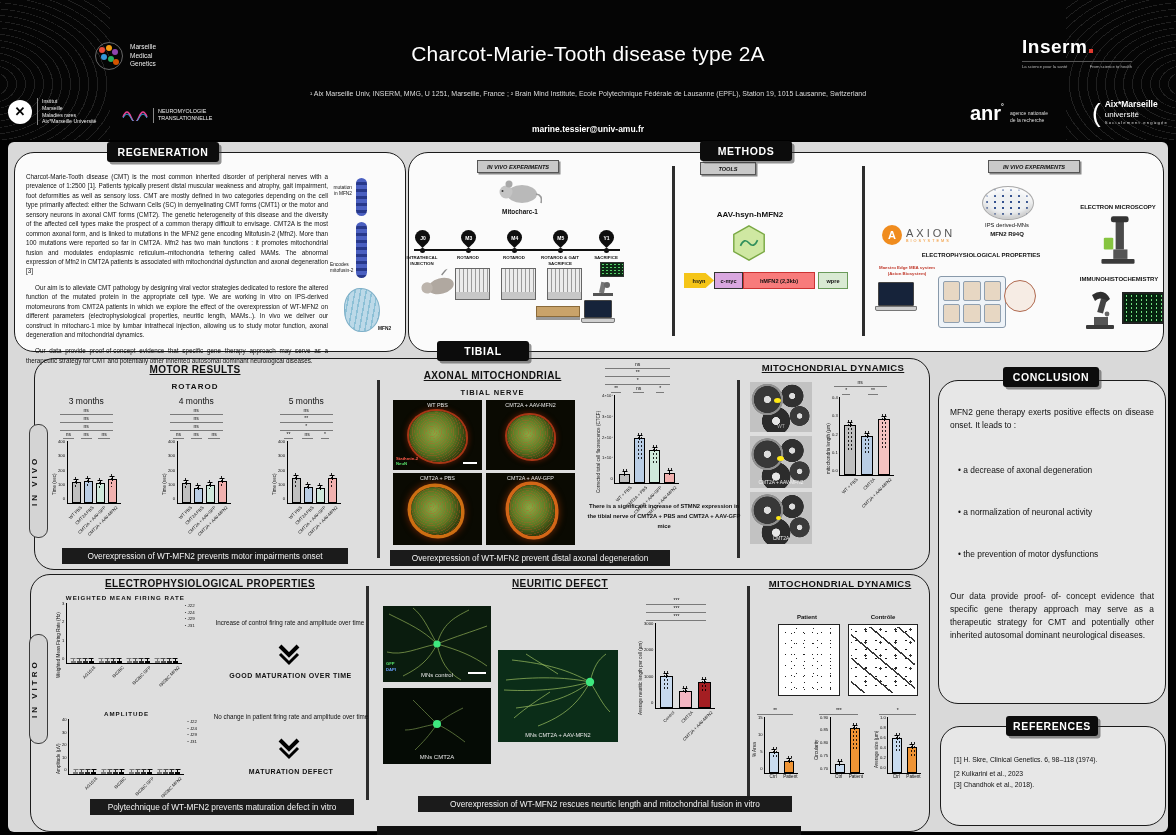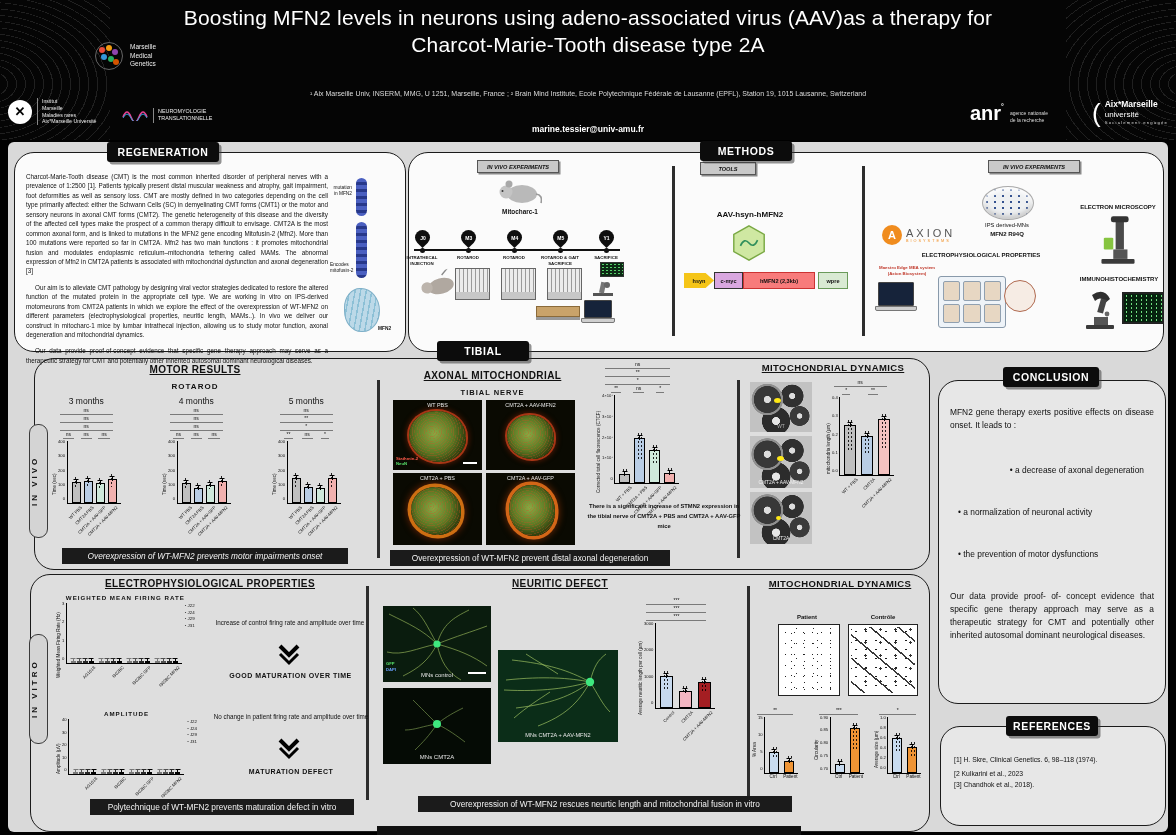--- a/index.html
+++ b/index.html
@@ -174,39 +174,45 @@
   .bullet::before{content:'• ';}
   .ref-item{position:absolute;font-size:6.8px;z-index:4;}
   .footer-bar{position:absolute;left:377px;top:826px;width:424px;height:9px;background:#111;z-index:2;}
 </style>
 </head>
 <body>
 
 <div class="header">
   <div class="mesh"></div>
   <div class="mesh r"></div>
-  <div class="title" style="top:6px;">Boosting MFN2 levels in neurons using adeno-associated virus (AAV)as a therapy for</div>
-  <div class="title" style="top:33px;">Charcot-Marie-Tooth disease type 2A</div>
+  <div class="title" style="top:42px;">Charcot-Marie-Tooth disease type 2A</div>
   <div class="mmg">
     <div class="mmg-dots">
       <i style="left:3px;top:4px;background:#e74c3c;"></i>
         <i style="left:10px;top:2px;background:#f39c12;"></i>
       <i style="left:16px;top:6px;background:#8e44ad;"></i>
         <i style="left:5px;top:11px;background:#3498db;"></i>
       <i style="left:12px;top:13px;background:#27ae60;"></i>
         <i style="left:17px;top:16px;background:#d35400;"></i>
     </div>
     <div class="mmg-txt">
       <div>Marseille</div>
       <div>Medical</div>
       <div>Genetics</div>
     </div>
   </div>
   <div class="affil">¹ Aix Marseille Univ, INSERM, MMG, U 1251, Marseille, France ; ² Brain Mind Institute, Ecole Polytechnique Fédérale de Lausanne (EPFL), Station 19, 1015 Lausanne, Switzerland</div>
   <div class="email">marine.tessier@univ-amu.fr</div>
+  <div class="inserm">
+    <span class="inserm-word">Inserm</span><span class="inserm-dot"></span>
+    <div class="inserm-tag">
+      <span>La science pour la santé</span>
+      <span>From science to health</span>
+    </div>
+  </div>
   <div class="imm">
     <div class="imm-circ">✕</div>
     <div class="imm-txt">
       <div>Institut</div>
       <div>Marseille</div>
       <div>Maladies rares</div>
       <div>Aix*Marseille Université</div>
     </div>
   </div>
   <div class="neuro">
@@ -552,21 +558,21 @@
           <div class="catcell" style="width: 9px;">
             <span>CMT2A + AAV-GFP</span>
           </div>
           <div class="catcell" style="width: 9px;">
             <span>CMT2A + AAV-MFN2</span>
           </div>
         </div>
       </div>
     </div>
   </div>
-<div class="caption-bar" style="left:62px;top:548px;width:278px;font-style:italic;">Overexpression of WT-MFN2 prevents motor impairments onset</div>
+<div class="caption-bar" style="left:62px;top:548px;width:278px;">Overexpression of WT-MFN2 prevents motor impairments onset</div>
 
 <div class="vdiv" style="left:377px;top:380px;height:178px;"></div>
 
 <div class="sec-title" style="left:400px;top:370px;width:185px;">AXONAL MITOCHONDRIAL</div>
 <div class="sub-title" style="left:400px;top:388px;width:185px;font-size:7.5px;">TIBIAL NERVE</div>
 <div class="tibial" style="left:393px;top:400px;width:89px;height:70px;">
   <div class="img-label">WT PBS</div>
     <div class="nerve"></div>
   <div class="stains"><span style="color:#ff5a4a;">Stathmin-2</span><br><span style="color:#58e06b;">NeuN</span></div>
   <div class="scalebar"></div>
@@ -1096,20 +1102,20 @@
           </div>
           <div class="catcell" style="width: 10px;">
             <span>Patient</span>
           </div>
         </div>
       </div>
     </div>
   </div>
 
 <div class="conc-text" style="left:950px;top:406px;width:204px;">MFN2 gene therapy exerts positive effects on disease onset. It leads to :</div>
-<div class="bullet" style="left:958px;top:464px;width:186px;text-align:right;">a decrease of axonal degeneration</div>
+<div class="bullet" style="left:958px;top:464px;width:186px;">a decrease of axonal degeneration</div>
 <div class="bullet" style="left:958px;top:506px;width:186px;">a normalization of neuronal activity</div>
 <div class="bullet" style="left:958px;top:548px;width:186px;">the prevention of motor dysfunctions</div>
 <div class="conc-text" style="left:950px;top:590px;width:204px;">Our data provide proof- of- concept evidence that specific gene therapy approach may serve as a therapeutic strategy for CMT and potentially other inherited autosomal dominant neurological diseases.</div>
 
 <div class="ref-item" style="left:954px;top:756px;width:200px;">[1] H. Skre, Clinical Genetics. 6, 98–118 (1974).</div>
 <div class="ref-item" style="left:954px;top:770px;width:200px;">[2 Kulkarini et al., 2023</div>
 <div class="ref-item" style="left:954px;top:781px;width:200px;">[3] Chandhok et al., 2018).</div>
 
 </body></html>

